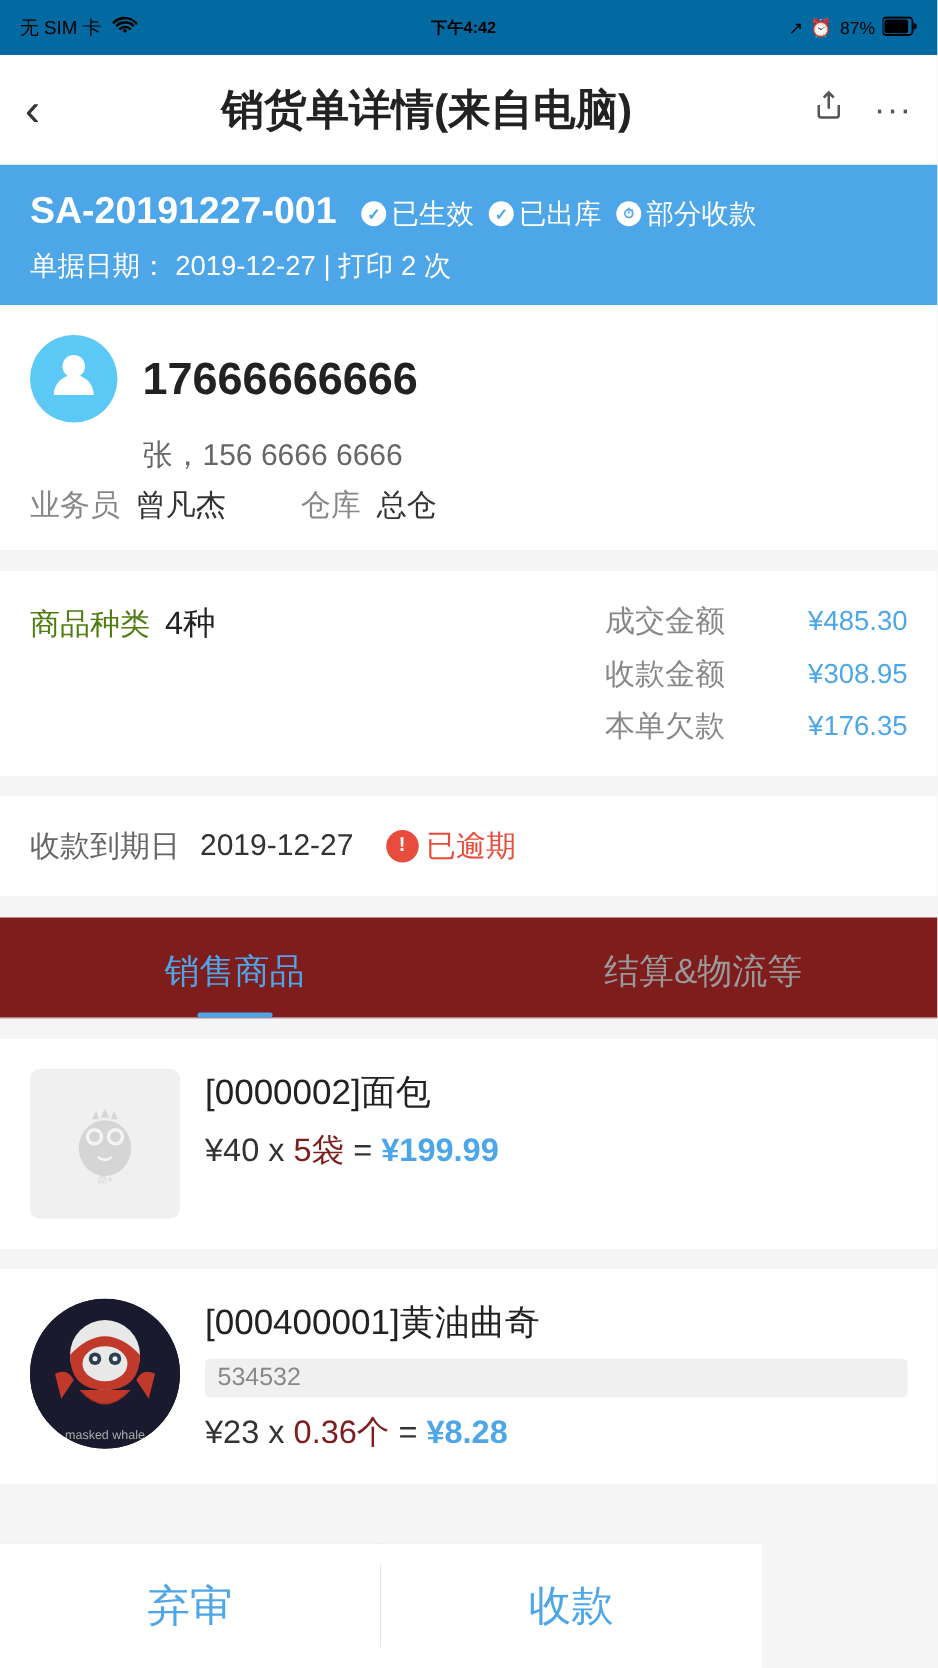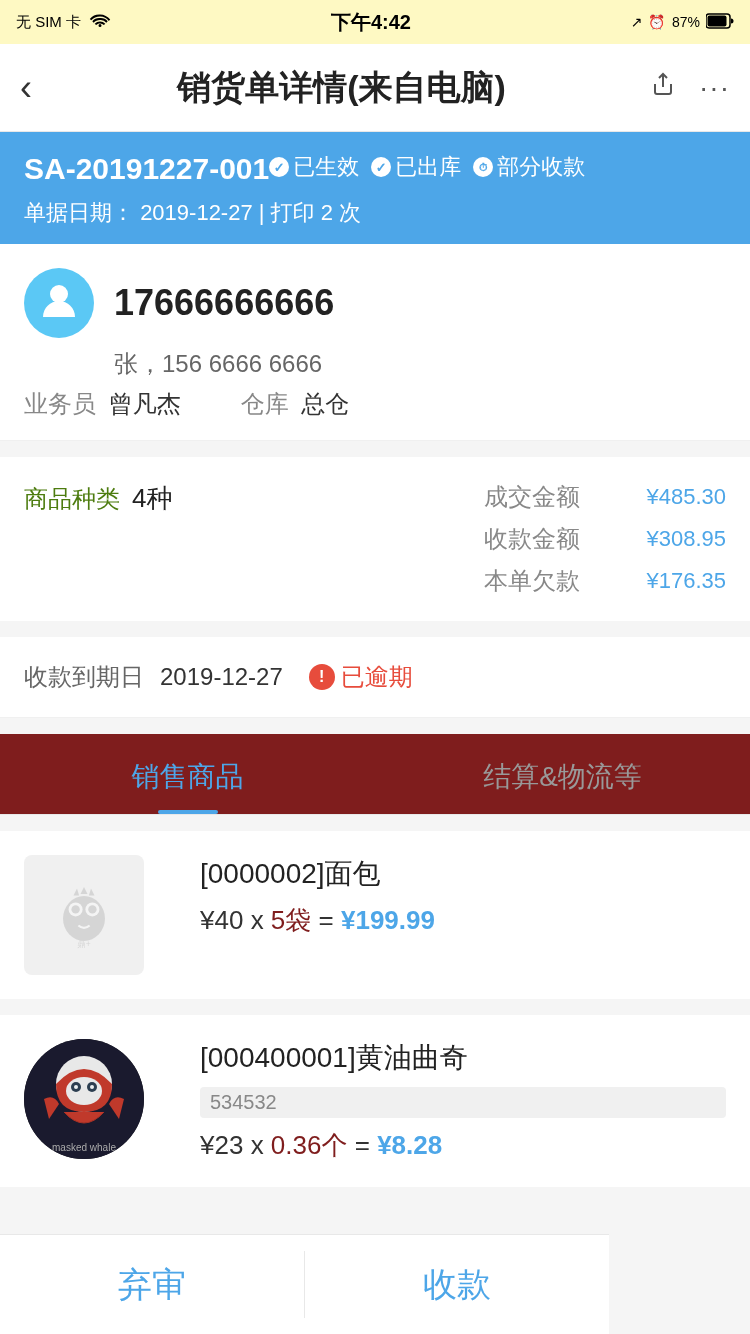--- a/index.html
+++ b/index.html
@@ -8,30 +8,30 @@
       font-family: -apple-system, 'PingFang SC', 'Helvetica Neue', Arial, sans-serif;
       background: #f5f5f5;
       width: 750px;
       min-height: 1334px;
       overflow-x: hidden;
     }
 
     
     .status-bar {
       height: 44px;
-      background: #fef9c3;
+      background: #0369a1;
       display: flex;
       align-items: center;
       justify-content: space-between;
       padding: 0 16px;
       font-size: 15px;
       font-weight: 500;
     }
     .status-bar-left { display: flex; align-items: center; gap: 8px; }
-    .status-bar-center { font-weight: 600; font-size: 20px; }
+    .status-bar-center { font-weight: 600; font-size: 13px; }
     .status-bar-right { display: flex; align-items: center; gap: 6px; font-size: 14px; }
 
     
     .nav-bar {
       height: 88px;
       background: #fff;
       display: flex;
       align-items: center;
       justify-content: space-between;
       padding: 0 20px;
@@ -50,21 +50,22 @@
     }
     .nav-icons { display: flex; gap: 24px; align-items: center; }
 
     
     .header-banner {
       background: #4da6e8;
       padding: 20px 24px 16px;
     }
     .header-banner-row1 {
       display: flex;
-      align-items: flex-start;
+      align-items: flex-end;
+      gap: 20px;
       margin-bottom: 12px;
     }
     .banner-order-id {
       font-size: 30px;
       font-weight: 700;
       color: #fff;
     }
     .banner-badges {
       display: flex;
       gap: 12px;
@@ -292,21 +293,20 @@
     .owl-svg {
       width: 70px;
       height: 70px;
       opacity: 0.3;
     }
     .product-info {
       flex: 1;
       display: flex;
       flex-direction: column;
       gap: 10px;
-      margin-left: 36px;
     }
     .product-name {
       font-size: 28px;
       color: #222;
       font-weight: 500;
     }
     .product-sku {
       display: inline-block;
       background: #f0f0f0;
       color: #888;

